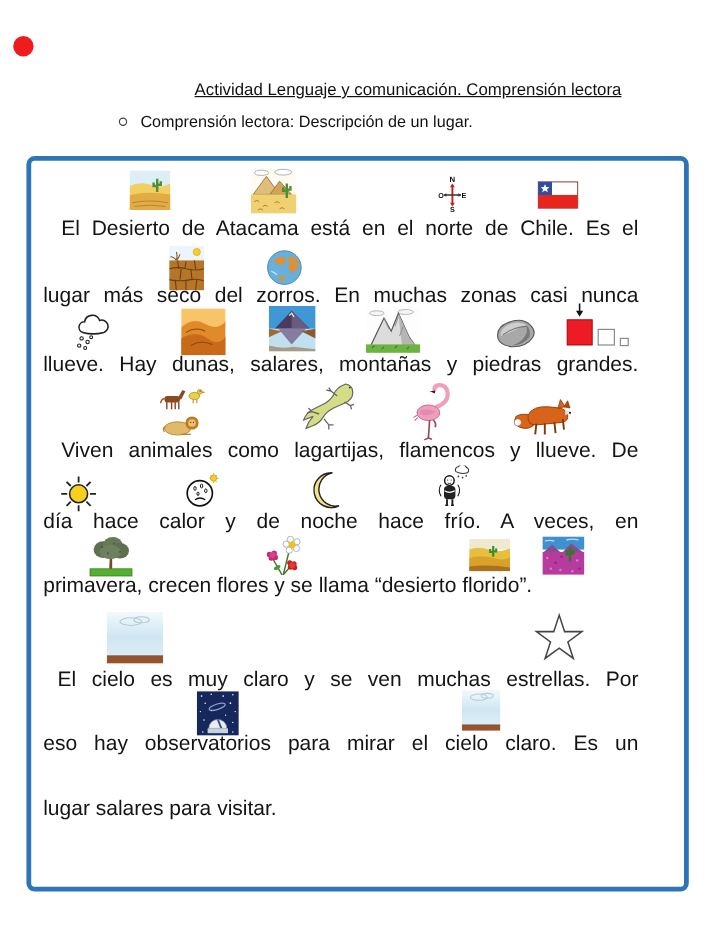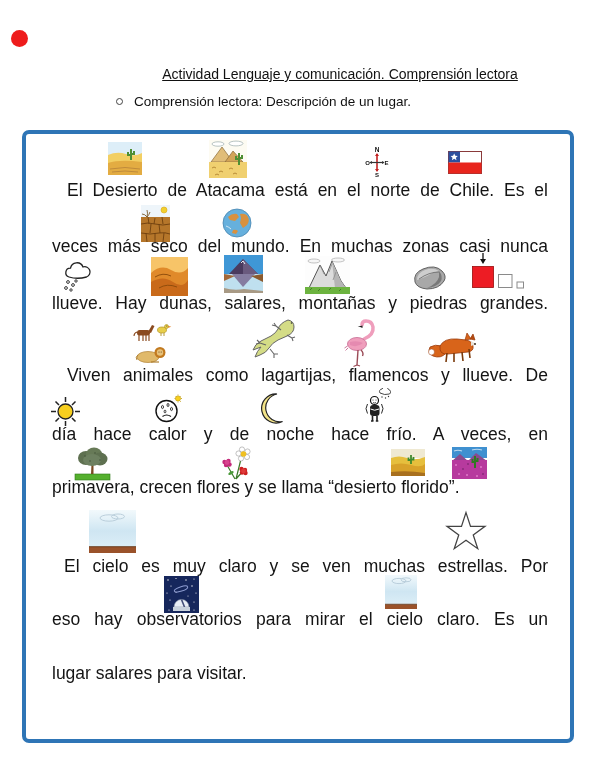--- a/index.html
+++ b/index.html
@@ -1,25 +1,25 @@
 <!DOCTYPE html>
 <html><head>
 <meta charset="utf-8">
 <style>
   html,body{margin:0;padding:0;background:#fff;}
   .page{position:relative;width:600px;height:777px;background:#fff;overflow:hidden;
         font-family:"Liberation Sans",sans-serif;color:#151515;}
   .record-dot{position:absolute;left:11px;top:30px;width:17px;height:17px;border-radius:50%;background:#ee1c1c;}
   .title{position:absolute;top:66px;left:0;width:100%;text-align:center;font-size:14px;
          text-decoration:underline;color:#111;margin-left:40px;}
-  .bullet-line{position:absolute;top:94px;left:116px;display:flex;align-items:center;font-size:13.5px;color:#111;}
+  .bullet-line{position:absolute;top:94px;left:99px;display:flex;align-items:center;font-size:13.5px;color:#111;}
   .bullet-marker{width:5px;height:5px;border:1.3px solid #444;border-radius:50%;margin-right:11px;flex:0 0 auto;}
   .storybox{position:absolute;left:22px;top:130px;width:552px;height:613px;border:4px solid #2e75b6;
             border-radius:7px;box-sizing:border-box;background:#fff;}
-  .tline{position:absolute;left:52px;width:496px;font-size:17.5px;line-height:21px;color:#141414;
+  .tline{position:absolute;left:36px;width:496px;font-size:17.5px;line-height:21px;color:#141414;
          text-align:justify;text-align-last:justify;text-justify:inter-word;}
   .tline.noj{text-align:center;text-align-last:left;}
   .ic{position:absolute;}
   .ic svg{display:block;width:100%;height:100%;}
 </style>
 </head>
 <body>
 
 <div class="page">
 
@@ -91,21 +91,21 @@
   <div class="ic" style="left:222px;top:208px;width:30px;height:30px;">
     <svg viewBox="0 0 30 30">
       <circle cx="15" cy="15" r="14" fill="#66b0dd" stroke="#4a86b0" stroke-width="0.8"></circle>
       <path d="M6 9 q4-4 9-3 l2 3 -4 4 -5 -1 Z" fill="#d8913f"></path>
       <path d="M18 6 q6-1 8 3 q2 4 -1 8 l-4 3 -3 -5 1 -5 Z" fill="#d8913f"></path>
       <path d="M11 22 q3-1 5 1 l-2 3 -4 -1 Z" fill="#d8913f"></path>
       <path d="M4 18 q3 1 5 3" stroke="#ffffff" stroke-width="1" opacity="0.7" fill="none"></path>
     </svg>
   </div>
 
-  <div class="tline" style="top:236px;">veces más seco del mundo. En muchas zonas casi nunca</div>
+  <div class="tline" style="top:236px;">lugar más seco del zorros. En muchas zonas casi nunca</div>
 
   <div class="ic" style="left:61px;top:261px;width:33px;height:31px;">
     <svg viewBox="0 0 33 31">
       <path d="M8 16 a4.5 4.5 0 0 1 1.5-8.8 A6.5 6.5 0 0 1 22 6 A5 5 0 0 1 25.5 16 Q16.5 18.5 8 16 Z" fill="#fff" stroke="#222" stroke-width="1.3"></path>
       <circle cx="7" cy="21" r="1.4" fill="#fff" stroke="#222" stroke-width="0.9"></circle>
       <circle cx="12" cy="24" r="1.4" fill="#fff" stroke="#222" stroke-width="0.9"></circle>
       <circle cx="5" cy="27" r="1.4" fill="#fff" stroke="#222" stroke-width="0.9"></circle>
       <circle cx="15" cy="20" r="1.2" fill="#fff" stroke="#222" stroke-width="0.9"></circle>
       <circle cx="10" cy="29" r="1.2" fill="#fff" stroke="#222" stroke-width="0.9"></circle>
     </svg>

